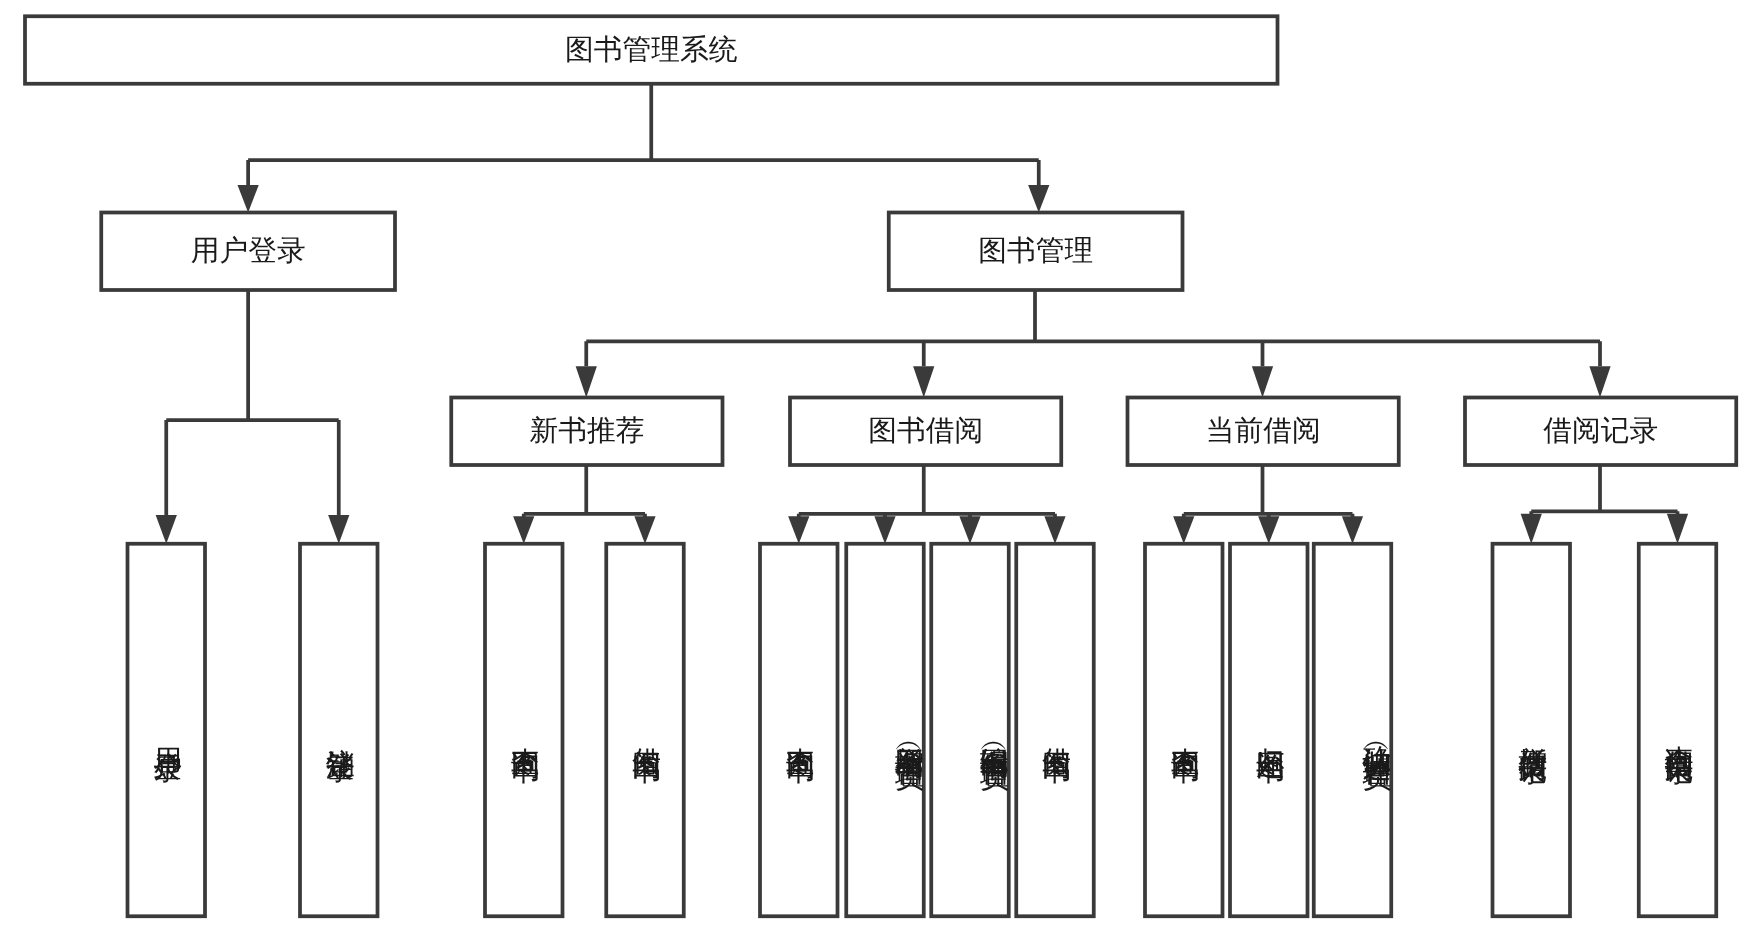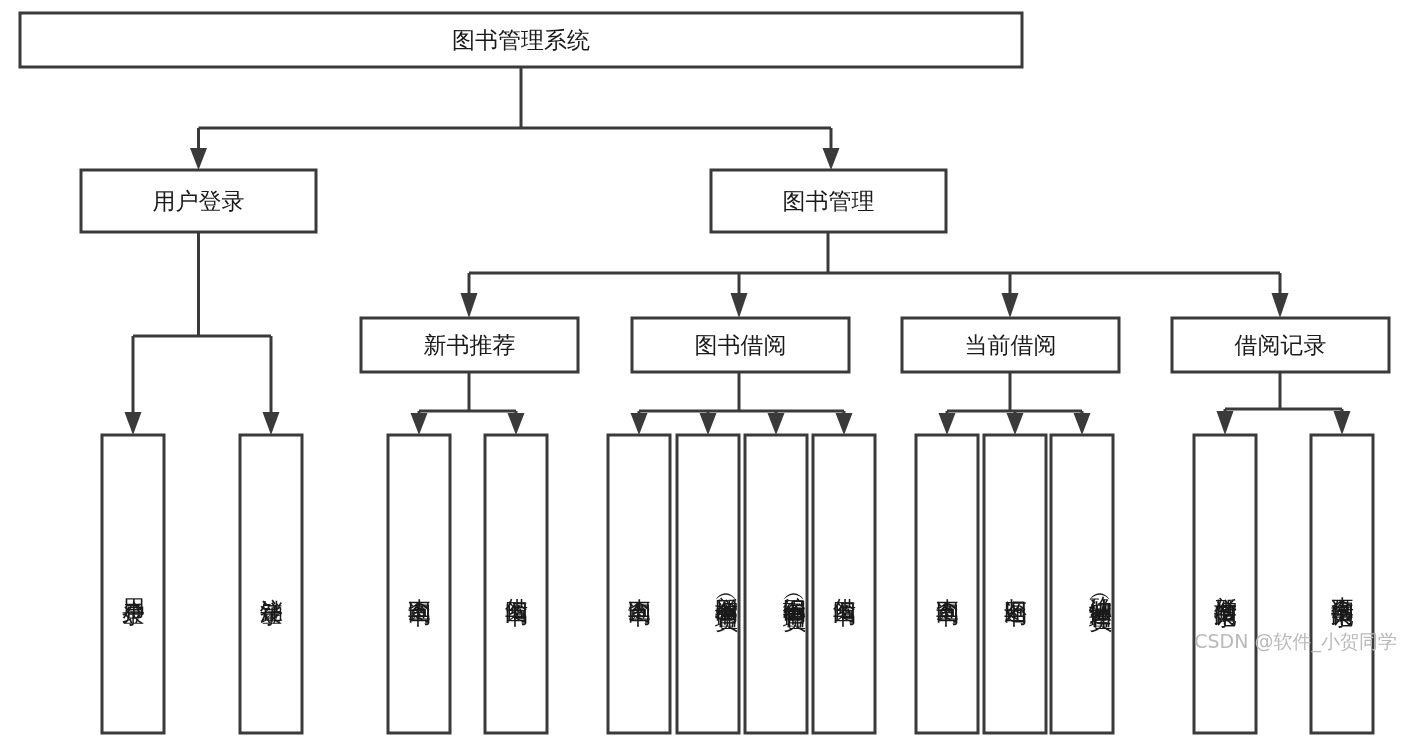--- a/index.html
+++ b/index.html
@@ -201,15 +201,14 @@
   <div class="node-label-v" style="left:608px; top:435px; width:62px; height:298px;">查询图书</div>
   <div class="node-label-v" style="left:677px; top:435px; width:62px; height:298px; align-items:flex-start; padding-top:6px; box-sizing:border-box;">新增图书（管理员）</div>
   <div class="node-label-v" style="left:745px; top:435px; width:62px; height:298px; align-items:flex-start; padding-top:6px; box-sizing:border-box;">编辑图书（管理员）</div>
   <div class="node-label-v" style="left:813px; top:435px; width:62px; height:298px;">借阅图书</div>
   <div class="node-label-v" style="left:916px; top:435px; width:62px; height:298px;">查询图书</div>
   <div class="node-label-v" style="left:984px; top:435px; width:62px; height:298px;">归还图书</div>
   <div class="node-label-v" style="left:1051px; top:435px; width:62px; height:298px; align-items:flex-start; padding-top:6px; box-sizing:border-box;">确认归还（管理员）</div>
   <div class="node-label-v" style="left:1194px; top:435px; width:62px; height:298px;">新增借阅记录</div>
   <div class="node-label-v" style="left:1311px; top:435px; width:62px; height:298px;">查询借阅记录</div>
 
-  <div class="watermark">CSDN @软件_小贺同学</div>
 
 </div>
 
 </body></html>

